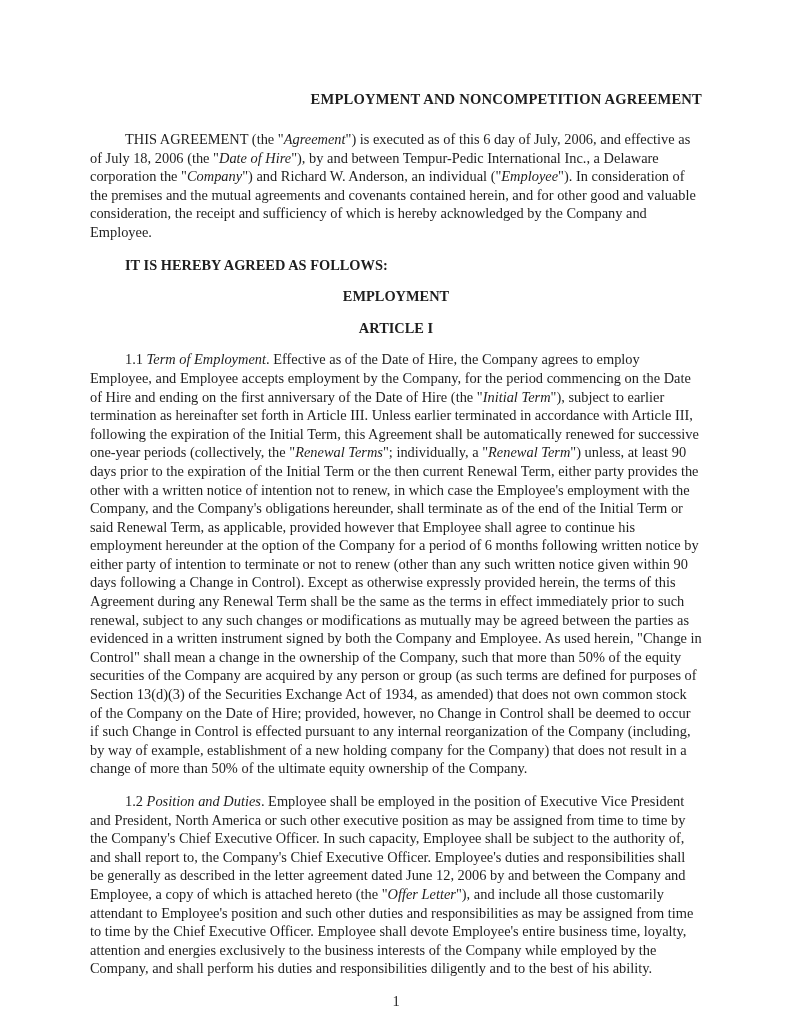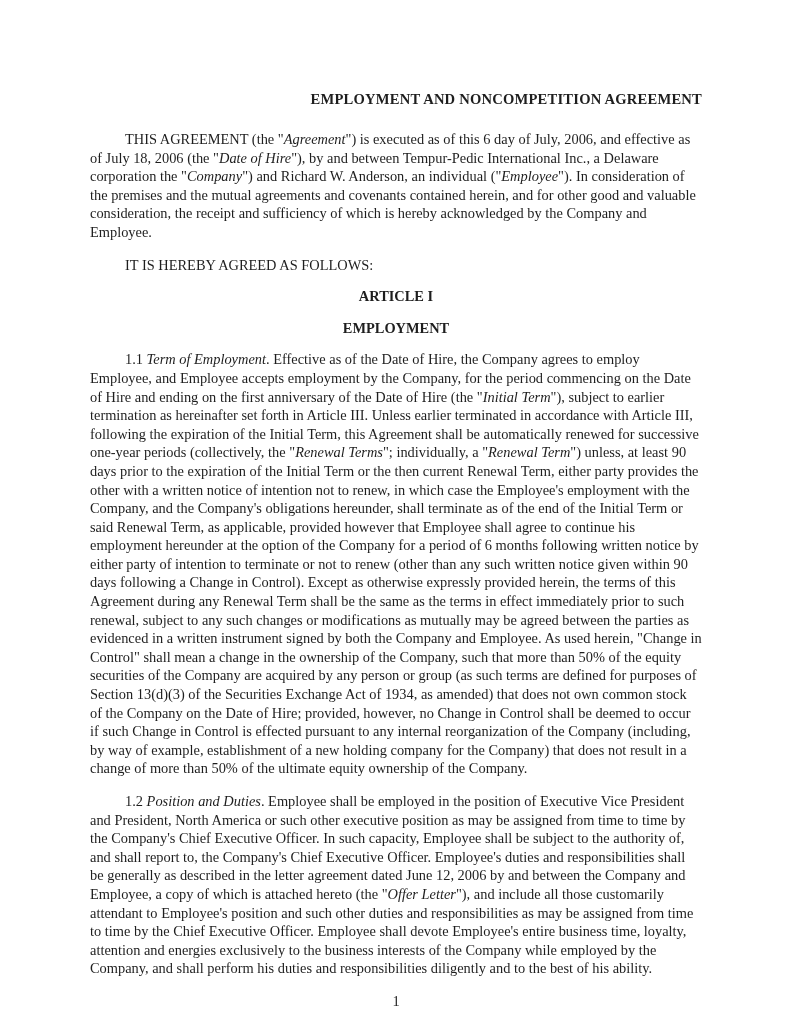--- a/index.html
+++ b/index.html
@@ -31,21 +31,21 @@
   .body-para {
     font-size: 14.4px;
     line-height: 18.6px;
     margin: 0 0 14px 0;
     text-indent: 35px;
     text-align: left;
   }
   .heading-left {
     font-size: 14.4px;
     line-height: 18.6px;
-    font-weight: normal;
+    font-weight: bold;
     text-indent: 35px;
     margin: 0 0 13px 0;
   }
   .heading-center {
     font-size: 14.4px;
     line-height: 18.6px;
     font-weight: bold;
     text-align: center;
     margin: 0 0 13px 0;
   }
@@ -60,23 +60,23 @@
 <body>
 
 <div class="page">
 
   <h1 class="doc-title">EMPLOYMENT AND NONCOMPETITION AGREEMENT</h1>
 
   <p class="body-para">THIS AGREEMENT (the "<i>Agreement</i>") is executed as of this 6 day of July, 2006, and effective as of July 18, 2006 (the "<i>Date of Hire</i>"), by and between Tempur-Pedic International Inc., a Delaware corporation the "<i>Company</i>") and Richard W. Anderson, an individual ("<i>Employee</i>"). In consideration of the premises and the mutual agreements and covenants contained herein, and for other good and valuable consideration, the receipt and sufficiency of which is hereby acknowledged by the Company and Employee.</p>
 
   <h2 class="heading-left">IT IS HEREBY AGREED AS FOLLOWS:</h2>
 
+  <h2 class="heading-center">EMPLOYMENT</h2>
+
   <h2 class="heading-center">ARTICLE I</h2>
-
-  <h2 class="heading-center">EMPLOYMENT</h2>
 
   <p class="body-para">1.1 <i>Term of Employment</i>. Effective as of the Date of Hire, the Company agrees to employ Employee, and Employee accepts employment by the Company, for the period commencing on the Date of Hire and ending on the first anniversary of the Date of Hire (the "<i>Initial Term</i>"), subject to earlier termination as hereinafter set forth in Article III. Unless earlier terminated in accordance with Article III, following the expiration of the Initial Term, this Agreement shall be automatically renewed for successive one-year periods (collectively, the "<i>Renewal Terms</i>"; individually, a "<i>Renewal Term</i>") unless, at least 90 days prior to the expiration of the Initial Term or the then current Renewal Term, either party provides the other with a written notice of intention not to renew, in which case the Employee's employment with the Company, and the Company's obligations hereunder, shall terminate as of the end of the Initial Term or said Renewal Term, as applicable, provided however that Employee shall agree to continue his employment hereunder at the option of the Company for a period of 6 months following written notice by either party of intention to terminate or not to renew (other than any such written notice given within 90 days following a Change in Control). Except as otherwise expressly provided herein, the terms of this Agreement during any Renewal Term shall be the same as the terms in effect immediately prior to such renewal, subject to any such changes or modifications as mutually may be agreed between the parties as evidenced in a written instrument signed by both the Company and Employee. As used herein, "Change in Control" shall mean a change in the ownership of the Company, such that more than 50% of the equity securities of the Company are acquired by any person or group (as such terms are defined for purposes of Section 13(d)(3) of the Securities Exchange Act of 1934, as amended) that does not own common stock of the Company on the Date of Hire; provided, however, no Change in Control shall be deemed to occur if such Change in Control is effected pursuant to any internal reorganization of the Company (including, by way of example, establishment of a new holding company for the Company) that does not result in a change of more than 50% of the ultimate equity ownership of the Company.</p>
 
   <p class="body-para">1.2 <i>Position and Duties</i>. Employee shall be employed in the position of Executive Vice President and President, North America or such other executive position as may be assigned from time to time by the Company's Chief Executive Officer. In such capacity, Employee shall be subject to the authority of, and shall report to, the Company's Chief Executive Officer. Employee's duties and responsibilities shall be generally as described in the letter agreement dated June 12, 2006 by and between the Company and Employee, a copy of which is attached hereto (the "<i>Offer Letter</i>"), and include all those customarily attendant to Employee's position and such other duties and responsibilities as may be assigned from time to time by the Chief Executive Officer. Employee shall devote Employee's entire business time, loyalty, attention and energies exclusively to the business interests of the Company while employed by the Company, and shall perform his duties and responsibilities diligently and to the best of his ability.</p>
 
   <div class="page-number">1</div>
 
 </div>
 
 </body></html>

